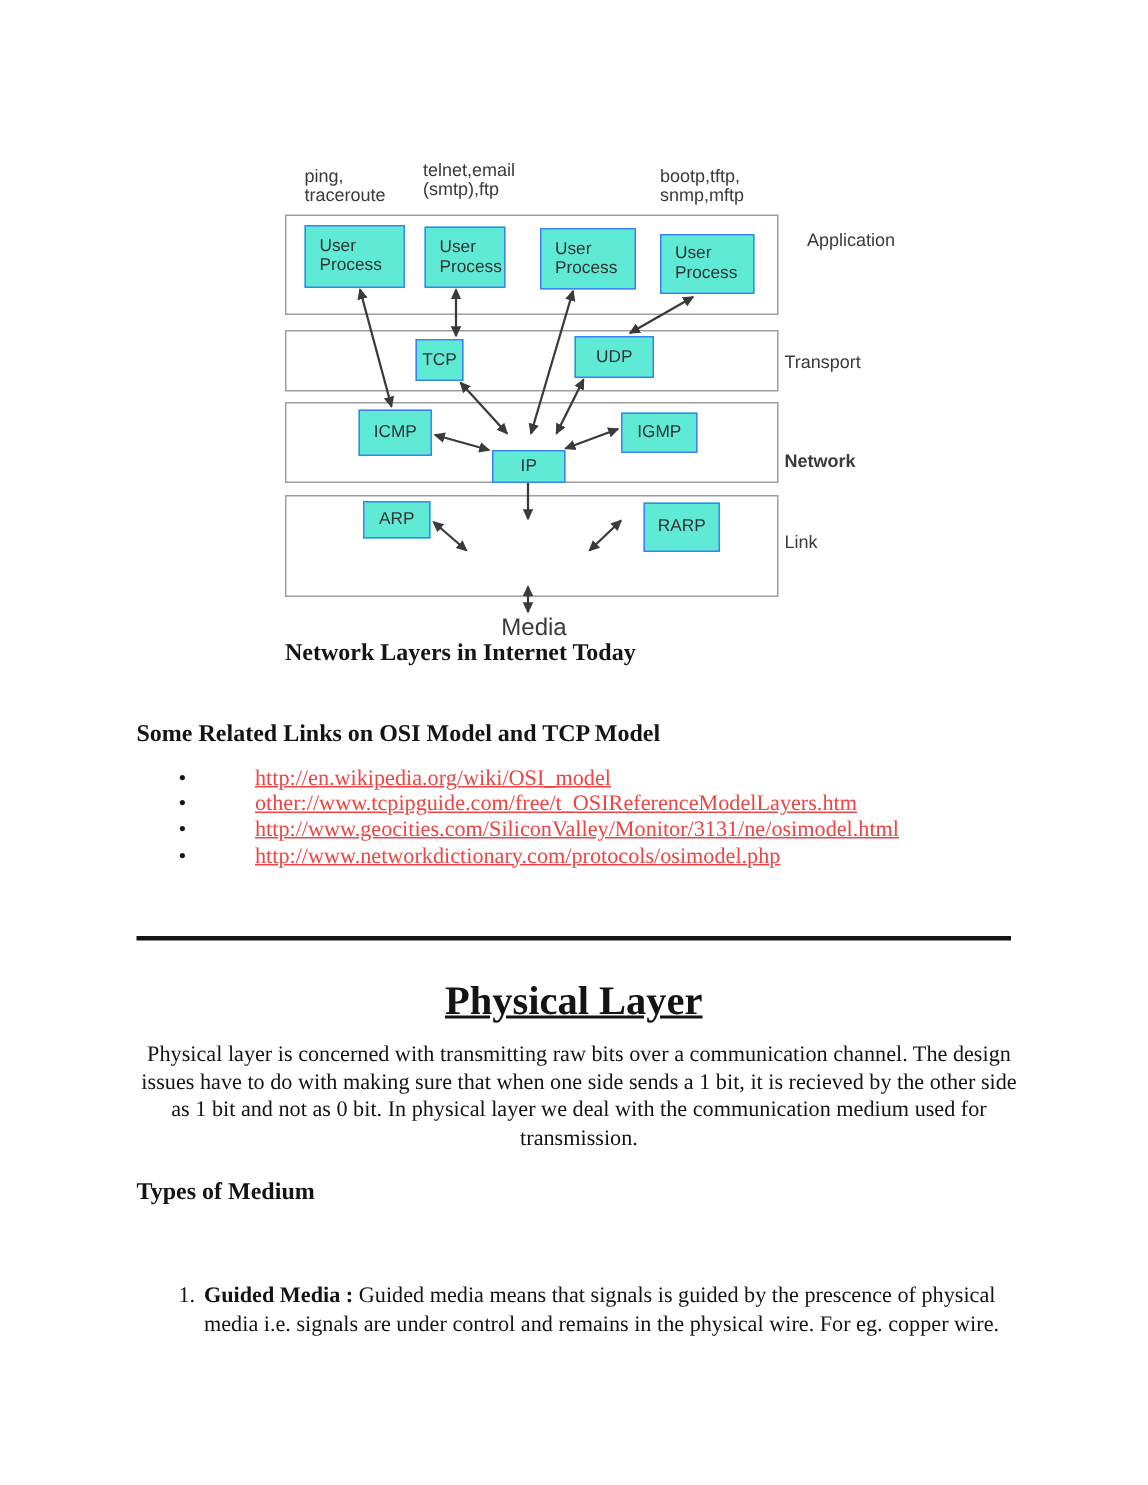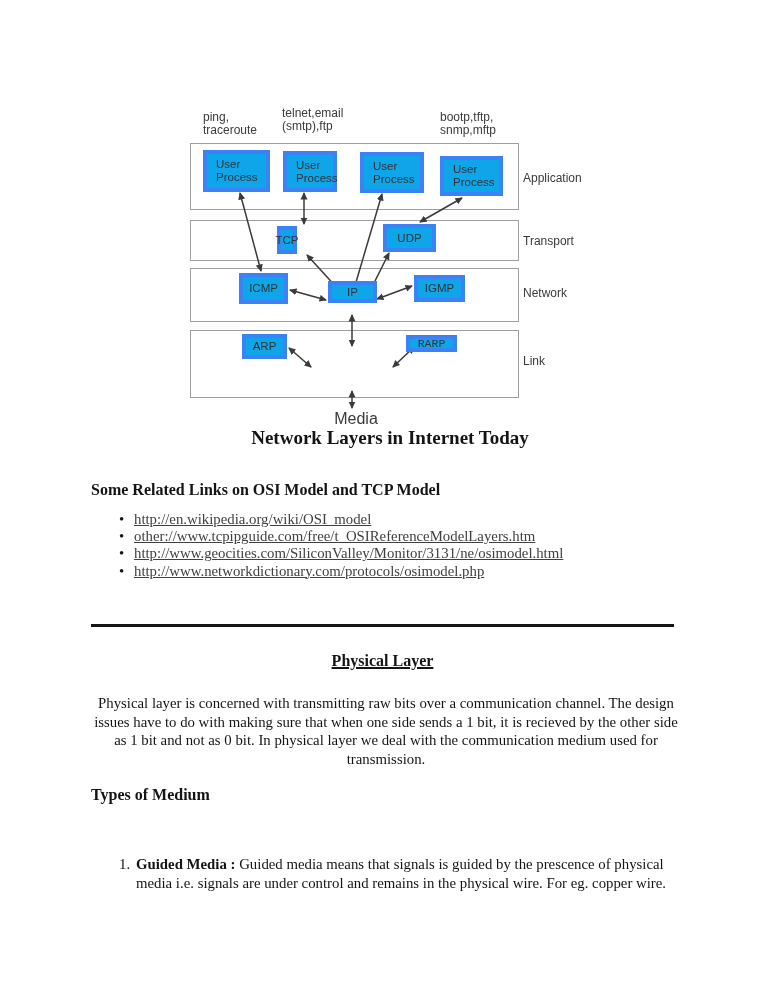--- a/index.html
+++ b/index.html
@@ -10,37 +10,37 @@
   
   .diagram{
     position:absolute;left:190px;top:105px;width:400px;height:330px;
     font-family:"Liberation Sans", sans-serif;color:#333333;
   }
   .band{position:absolute;left:0;width:327px;border:1px solid #9e9e9e;background:#ffffff;z-index:1;}
   .layer-label{position:absolute;left:333px;font-size:12px;color:#3a3a3a;z-index:3;}
   .app-label{position:absolute;font-size:12px;line-height:13px;color:#3a3a3a;z-index:3;}
   .arrows{position:absolute;left:0;top:0;z-index:2;pointer-events:none;}
   .dbox{
-    position:absolute;border:4px solid #3b82f6;background:#0ea5e9;z-index:3;
+    position:absolute;border:1px solid #3b82f6;background:#5eead4;z-index:3;
     font-size:11.5px;line-height:13px;color:#333333;display:flex;align-items:center;box-sizing:border-box;
   }
   .dbox.pad{padding-left:9px;}
   .dbox.center{justify-content:center;text-align:center;}
   .media-label{position:absolute;left:166px;top:305px;transform:translateX(-50%);font-size:16px;color:#3a3a3a;z-index:3;}
-  .caption{position:absolute;left:190px;top:427px;width:400px;text-align:center;font-weight:bold;font-size:19px;color:#141414;}
+  .caption{position:absolute;left:190px;top:427px;width:400px;font-weight:bold;font-size:16px;color:#141414;}
   
   .section-heading{position:absolute;left:91px;font-size:16px;font-weight:bold;text-align:right;}
   .links-list{position:absolute;left:91px;top:511px;width:584px;list-style:none;margin:0;padding:0;}
   .links-list li{position:relative;padding-left:43px;line-height:17.2px;font-size:14.8px;}
   .links-list li::before{content:"\2022";position:absolute;left:28px;color:#141414;}
-  .links-list a{color:#404040;}
+  .links-list a{color:#ef4444;margin-left:36px;}
   .divider{position:absolute;left:91px;top:624px;width:583px;height:3px;background:#151515;}
   .page-title{
     position:absolute;left:0;top:652px;width:765px;text-align:center;
-    font-size:16px;font-weight:bold;text-decoration:underline;text-decoration-thickness:2px;
+    font-size:27px;font-weight:bold;text-decoration:underline;text-decoration-thickness:2px;
   }
   .body-para{position:absolute;left:90px;width:592px;font-size:14.8px;line-height:18.5px;}
   .num-item{position:absolute;left:91px;width:586px;font-size:14.8px;line-height:18.5px;}
   .num-item .num{position:absolute;left:28px;top:0;}
   .num-item .item-body{margin-left:45px;width:541px;}
   .term{font-weight:bold;}
 </style>
 </head>
 <body>
 
@@ -81,36 +81,36 @@
     </div>
     <div class="app-label" style="left:92px;top:2px;">
       <div>telnet,email</div>
       <div>(smtp),ftp</div>
     </div>
     <div class="app-label" style="left:250px;top:6px;">
       <div>bootp,tftp,</div>
       <div>snmp,mftp</div>
     </div>
 
-    <div class="layer-label" style="top:66px;">Application</div>
+    <div class="layer-label" style="top:48px;margin-left:15px;">Application</div>
     <div class="layer-label" style="top:129px;">Transport</div>
-    <div class="layer-label" style="top:181px;">Network</div>
+    <div class="layer-label" style="top:195px;font-weight:bold;">Network</div>
     <div class="layer-label" style="top:249px;">Link</div>
 
     <div class="dbox pad" style="left:13px;top:45px;width:67px;height:42px;">User Process</div>
     <div class="dbox pad" style="left:93px;top:46px;width:54px;height:41px;">User Process</div>
     <div class="dbox pad" style="left:170px;top:47px;width:64px;height:41px;">User Process</div>
     <div class="dbox pad" style="left:250px;top:51px;width:63px;height:40px;">User Process</div>
-    <div class="dbox center" style="left:87px;top:121px;width:20px;height:28px;">TCP</div>
+    <div class="dbox center" style="left:87px;top:121px;width:32px;height:28px;">TCP</div>
     <div class="dbox center" style="left:193px;top:119px;width:53px;height:28px;">UDP</div>
     <div class="dbox center" style="left:49px;top:168px;width:49px;height:31px;">ICMP</div>
-    <div class="dbox center" style="left:138px;top:176px;width:49px;height:22px;">IP</div>
+    <div class="dbox center" style="left:138px;top:195px;width:49px;height:22px;">IP</div>
     <div class="dbox center" style="left:224px;top:170px;width:51px;height:27px;">IGMP</div>
     <div class="dbox center" style="left:52px;top:229px;width:45px;height:25px;">ARP</div>
-    <div class="dbox center" style="left:216px;top:230px;width:51px;height:17px;font-family:Liberation Mono, monospace;">RARP</div>
+    <div class="dbox center" style="left:239px;top:230px;width:51px;height:33px;">RARP</div>
 
     <div class="media-label">Media</div>
   </div>
 
   <div class="caption">Network Layers in Internet Today</div>
 
   <div class="section-heading" style="top:481px;">Some Related Links on OSI Model and TCP Model</div>
 
   <ul class="links-list">
     <li><a href="#">http://en.wikipedia.org/wiki/OSI_model</a></li>

